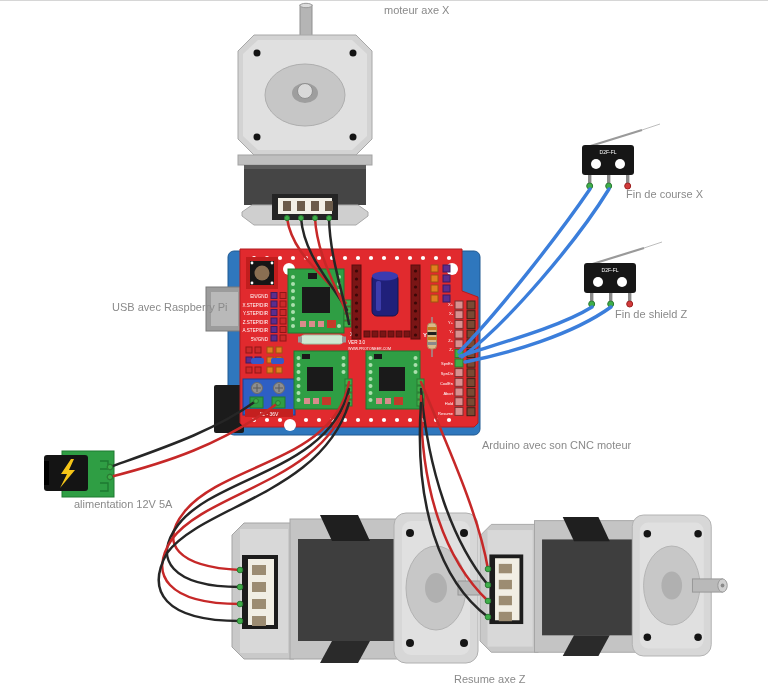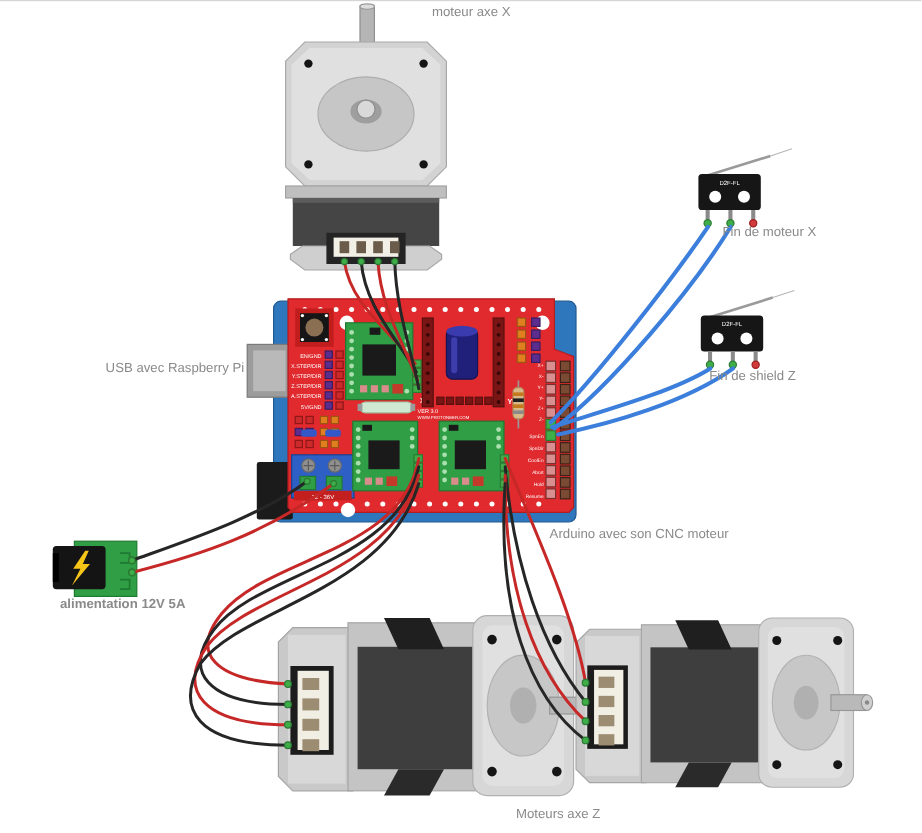--- a/index.html
+++ b/index.html
@@ -1,19 +1,19 @@
 <!DOCTYPE html>
 <html><head>
 <meta charset="utf-8">
 <style>
   html,body{margin:0;padding:0;background:#fff;}
   .canvas{position:relative;width:768px;height:694px;background:#ffffff;
           border-top:1px solid #d6d6d6;overflow:hidden;}
   .canvas svg{position:absolute;left:0;top:0;}
-  .lbl{position:absolute;font:11px "Liberation Sans", sans-serif;color:#8a8a8a;white-space:nowrap;}
+  .lbl{position:absolute;font:11px "Liberation Sans", sans-serif;color:#8a8a8a;white-space:nowrap;margin-left:24px;}
   text{font-family:"Liberation Sans", sans-serif;}
   .t-w{fill:#ffffff;}
   .t-r{fill:#ffffff;font-weight:bold;}
 </style>
 </head>
 <body>
 
 <div class="canvas">
 <svg width="768" height="694" viewBox="0 0 768 694">
 
@@ -514,18 +514,18 @@
         <circle cx="488" cy="616" r="2.8"></circle>
     <circle cx="110" cy="466" r="2.6"></circle>
         <circle cx="110" cy="476" r="2.6"></circle>
     <circle cx="256" cy="400" r="2.4"></circle>
         <circle cx="278" cy="402" r="2.4"></circle>
   </g>
 </svg>
 
   <div class="lbl" style="left:360px;top:3px;">moteur axe X</div>
   <div class="lbl" style="left:88px;top:300px;">USB avec Raspberry Pi</div>
-  <div class="lbl" style="left:602px;top:187px;">Fin de moteur X</div>
+  <div class="lbl" style="left:602px;top:187px;">Fin de course X</div>
   <div class="lbl" style="left:591px;top:307px;">Fin de shield Z</div>
   <div class="lbl" style="left:458px;top:438px;">Arduino avec son CNC moteur</div>
-  <div class="lbl" style="left:50px;top:497px;font-weight:bold;">alimentation 12V 5A</div>
-  <div class="lbl" style="left:430px;top:672px;">Moteurs axe Z</div>
+  <div class="lbl" style="left:50px;top:497px;">alimentation 12V 5A</div>
+  <div class="lbl" style="left:430px;top:672px;">Resume axe Z</div>
 </div>
 
 </body></html>

